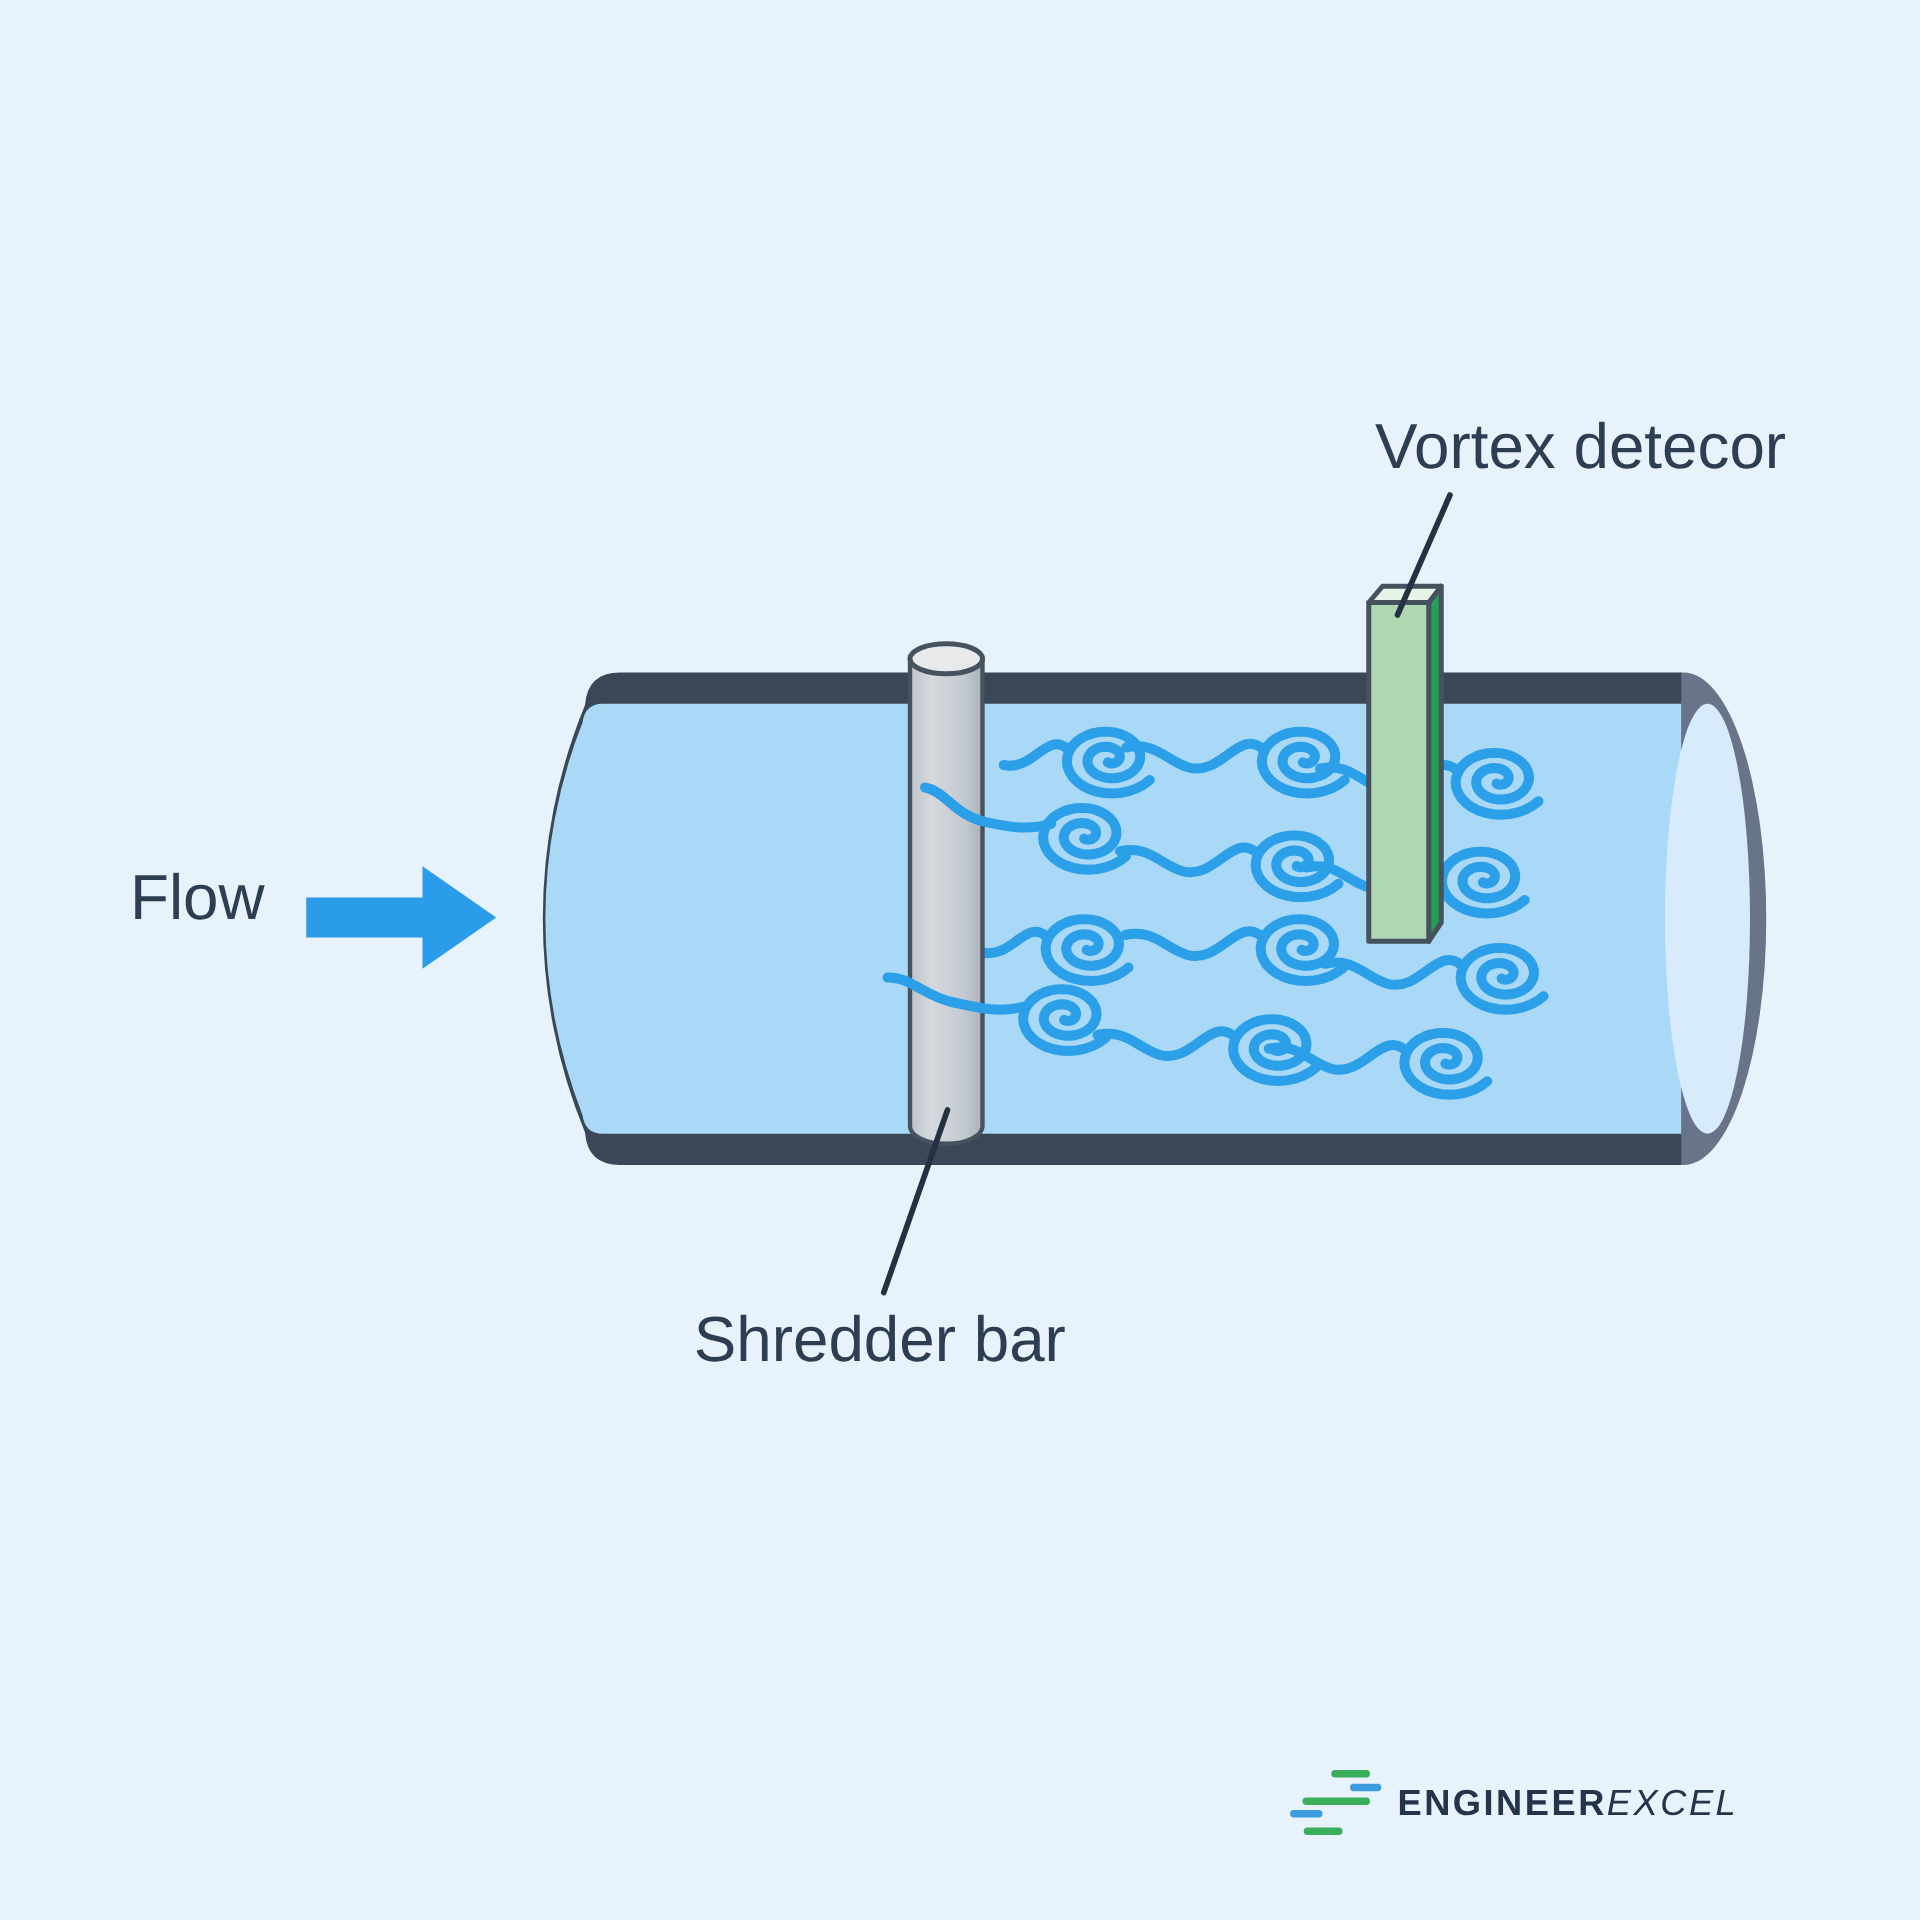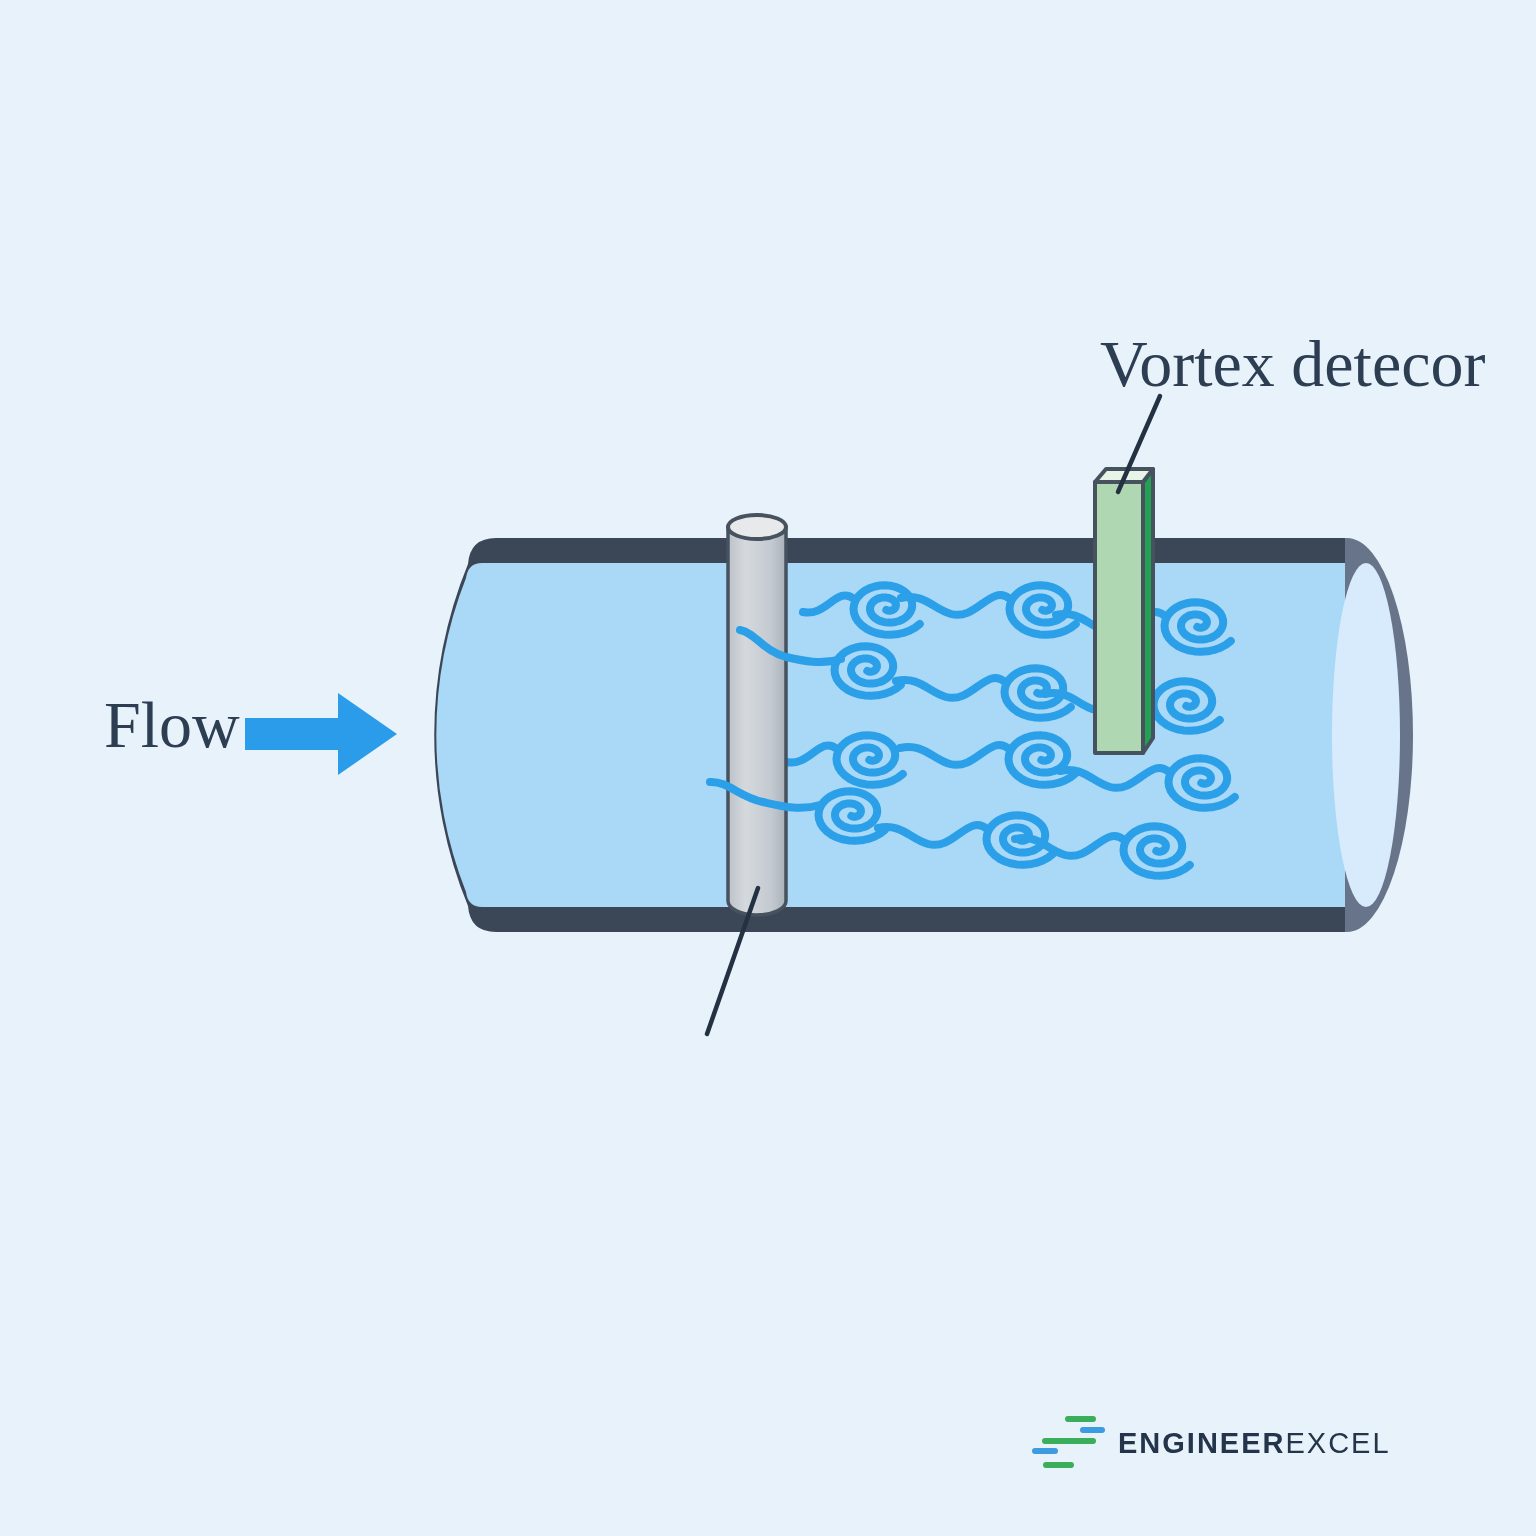--- a/index.html
+++ b/index.html
@@ -7,26 +7,25 @@
     width:1536px;height:1536px;
     background:var(--background,#e7f2fb);
     font-family:"Liberation Sans",sans-serif;
     overflow:hidden;
   }
   .stage{position:relative;width:1536px;height:1536px;}
   .stage svg{position:absolute;left:0;top:0;}
 
   .label{
     position:absolute;
-    font-size:66px;
+    font-size:51px;
     line-height:1;
     font-weight:400;
     color:var(--label_text,#2d3e52);
     white-space:nowrap;
-    font-family:Liberation Serif, serif;
   }
   #flow-label{left:104px;top:692px;}
   #vortex-label{left:1100px;top:331px;}
   #shredder-label{left:555px;top:1046px;}
 
   
   .swirls path, .swirls use{
     fill:none;
     stroke:var(--swirl,#2b9fe8);
     stroke-width:8;
@@ -43,21 +42,21 @@
   .logo .bar2{left:50px;top:19px;width:25px;}
   .logo .bar3{left:12px;top:30px;width:54px;}
   .logo .bar4{left:2px;top:40px;width:26px;}
   .logo .bar5{left:13px;top:54px;width:31px;}
   .logo .logo-text{
     position:absolute;left:88px;top:21px;
     font-size:29px;line-height:1;letter-spacing:2px;
     color:var(--logo_text,#24344a);white-space:nowrap;
   }
   .logo .logo-text .bold{font-weight:700;}
-  .logo .logo-text .light{font-weight:400;}
+  .logo .logo-text .light{font-weight:400;font-style:italic;}
 </style>
 </head>
 <body>
 
 <div class="stage">
 
   <svg width="1536" height="1536" viewBox="0 0 1536 1536">
     <defs>
       <linearGradient id="barGrad" x1="0" y1="0" x2="1" y2="0">
         <stop offset="0" stop-color="#bcc2ca"></stop>
@@ -145,20 +144,21 @@
     </g>
 
     <line x1="1160" y1="396" x2="1118" y2="492" style="stroke:var(--leader_line,#243142)" stroke-width="4.5" stroke-linecap="round"></line>
     <line x1="758" y1="888" x2="707" y2="1034" style="stroke:var(--leader_line,#243142)" stroke-width="4.5" stroke-linecap="round"></line>
 
     <polygon points="245,718 338,718 338,693 397,734 338,775 338,750 245,750" style="fill:var(--flow_arrow,#2a9cea)"></polygon>
   </svg>
 
   <div class="label" id="flow-label">Flow</div>
   <div class="label" id="vortex-label">Vortex detecor</div>
+  <div class="label" id="shredder-label">Shredder bar</div>
 
   <div class="logo">
     <div class="bar green bar1"></div>
     <div class="bar blue bar2"></div>
     <div class="bar green bar3"></div>
     <div class="bar blue bar4"></div>
     <div class="bar green bar5"></div>
     <div class="logo-text">
       <span class="bold">ENGINEER</span><span class="light">EXCEL</span>
     </div>

